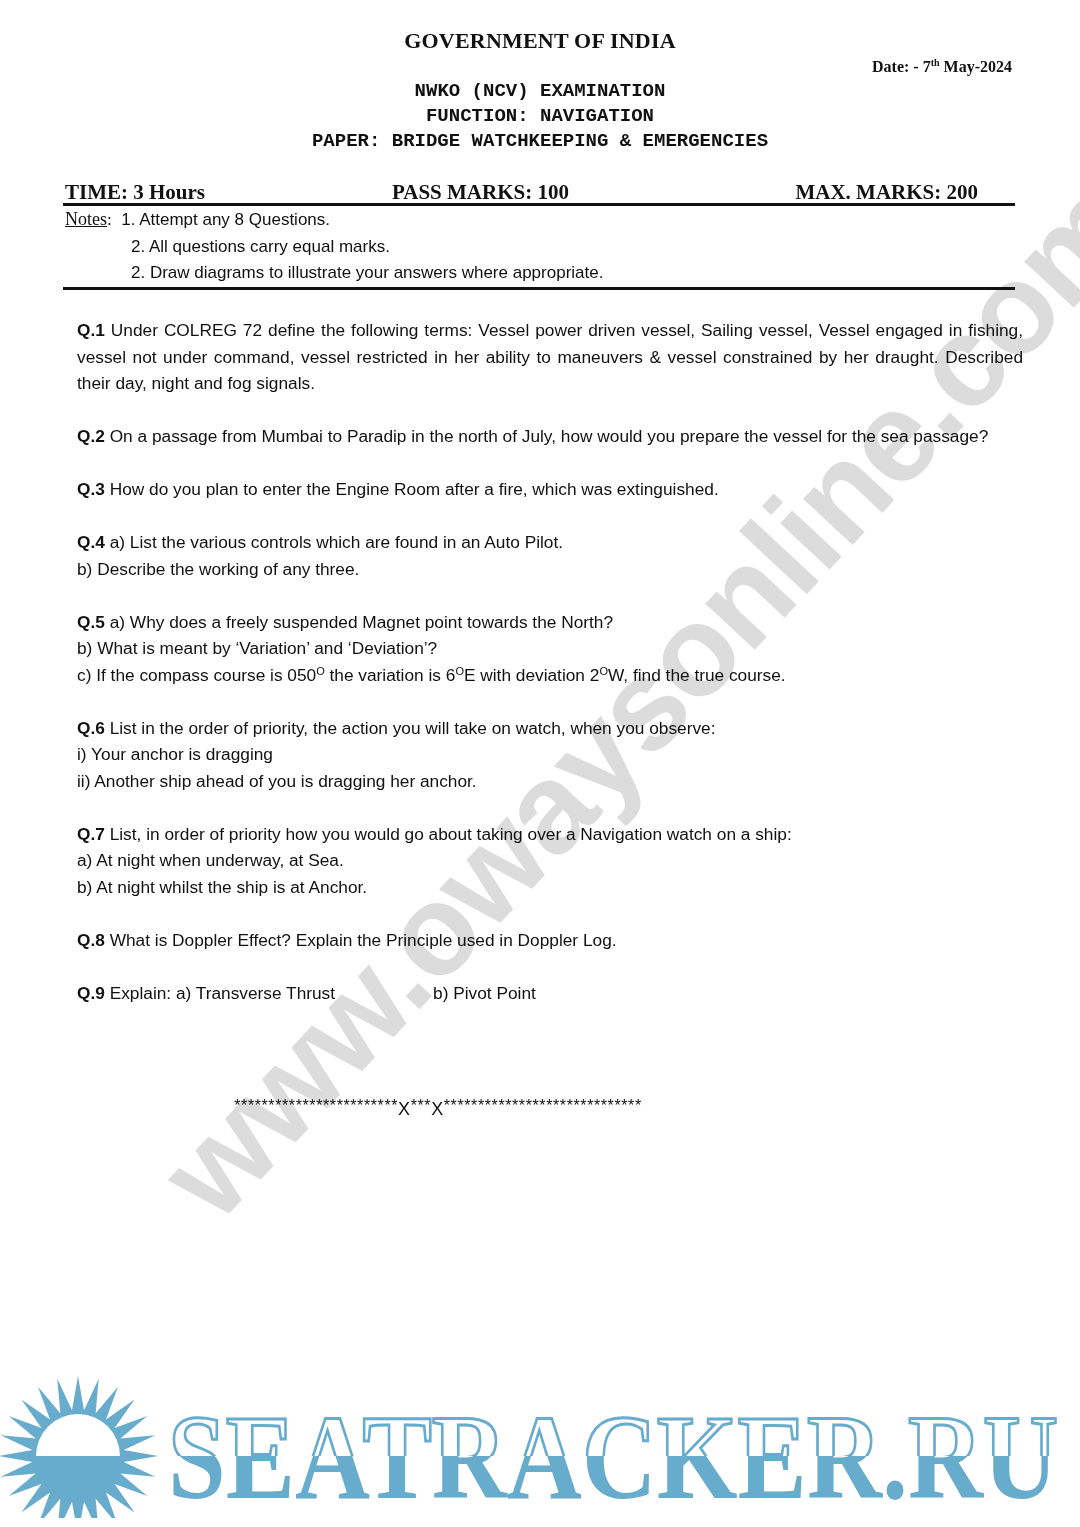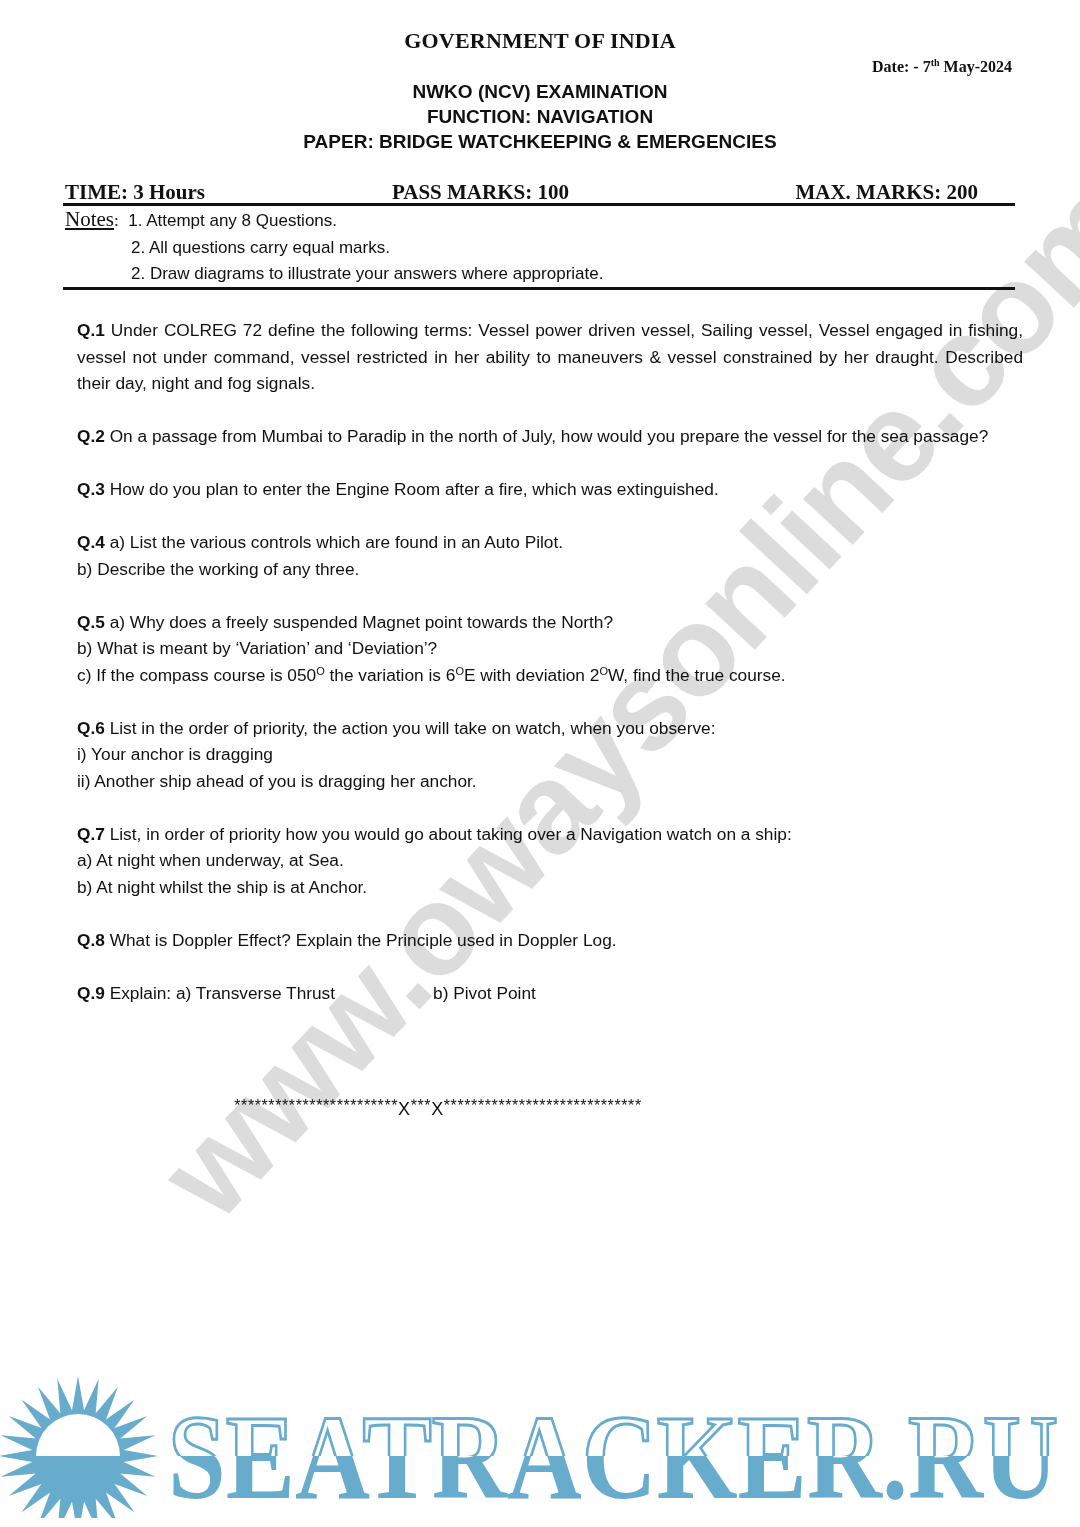--- a/index.html
+++ b/index.html
@@ -12,32 +12,32 @@
     position: absolute; left: 0; width: 1080px; top: 28px; text-align: center;
     font-family: "Liberation Serif", serif; font-weight: bold; font-size: 22px; letter-spacing: 0.2px;
   }
   .exam-date {
     position: absolute; right: 68px; top: 58px;
     font-family: "Liberation Serif", serif; font-weight: bold; font-size: 16px;
   }
   .exam-date sup { font-size: 10px; vertical-align: 6px; line-height: 0; }
   .subtitle-block {
     position: absolute; left: 0; width: 1080px; top: 79px; text-align: center;
-    font-family: Liberation Sans, sans-serif; font-weight: bold; font-size: 19px; line-height: 25px;
+    font-family: Liberation Mono, monospace; font-weight: bold; font-size: 19px; line-height: 25px;
   }
   .marks-row {
     position: absolute; left: 65px; width: 950px; top: 180px; height: 22px;
     font-family: "Liberation Serif", serif; font-weight: bold; font-size: 21px;
   }
   .marks-row span { position: absolute; top: 0; white-space: nowrap; }
   .rule { position: absolute; left: 63px; width: 952px; background: #111; height: 3px; }
   .notes {
     position: absolute; left: 65px; top: 206px; font-size: 17px; line-height: 26.5px;
   }
-  .notes .notes-label { font-family: "Liberation Serif", serif; text-decoration: underline; font-size: 21px; }
+  .notes .notes-label { font-family: "Liberation Serif", serif; text-decoration: underline; font-size: 18px; }
   .notes .note-line { white-space: nowrap; }
   .notes .indent { padding-left: 66px; }
   .questions {
     position: absolute; left: 77px; width: 946px; top: 317px;
     font-size: 17.3px; line-height: 26.5px;
   }
   .q { margin-bottom: 26.5px; }
   .q .qnum { font-weight: bold; }
   .q.justify { text-align: justify; }
   .q sup { font-size: 11px; vertical-align: 6px; line-height: 0; }

